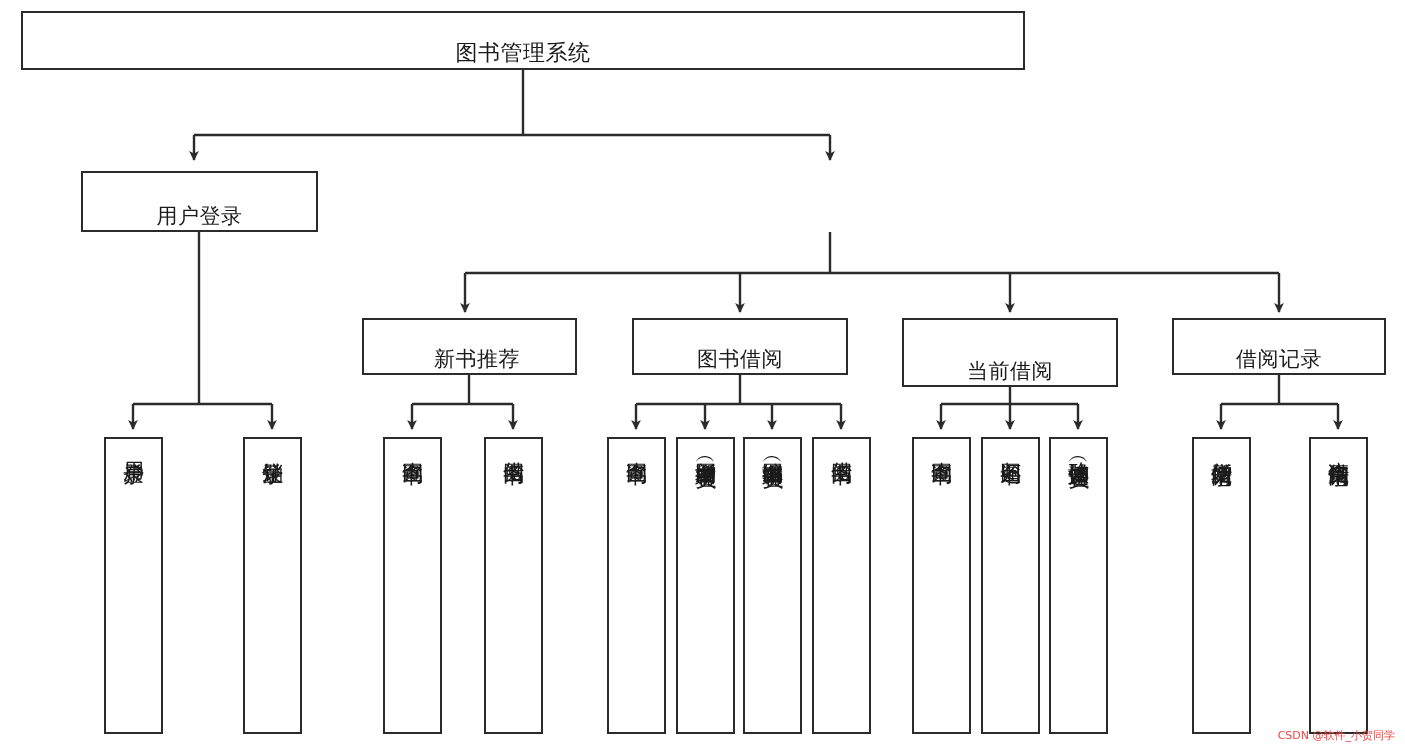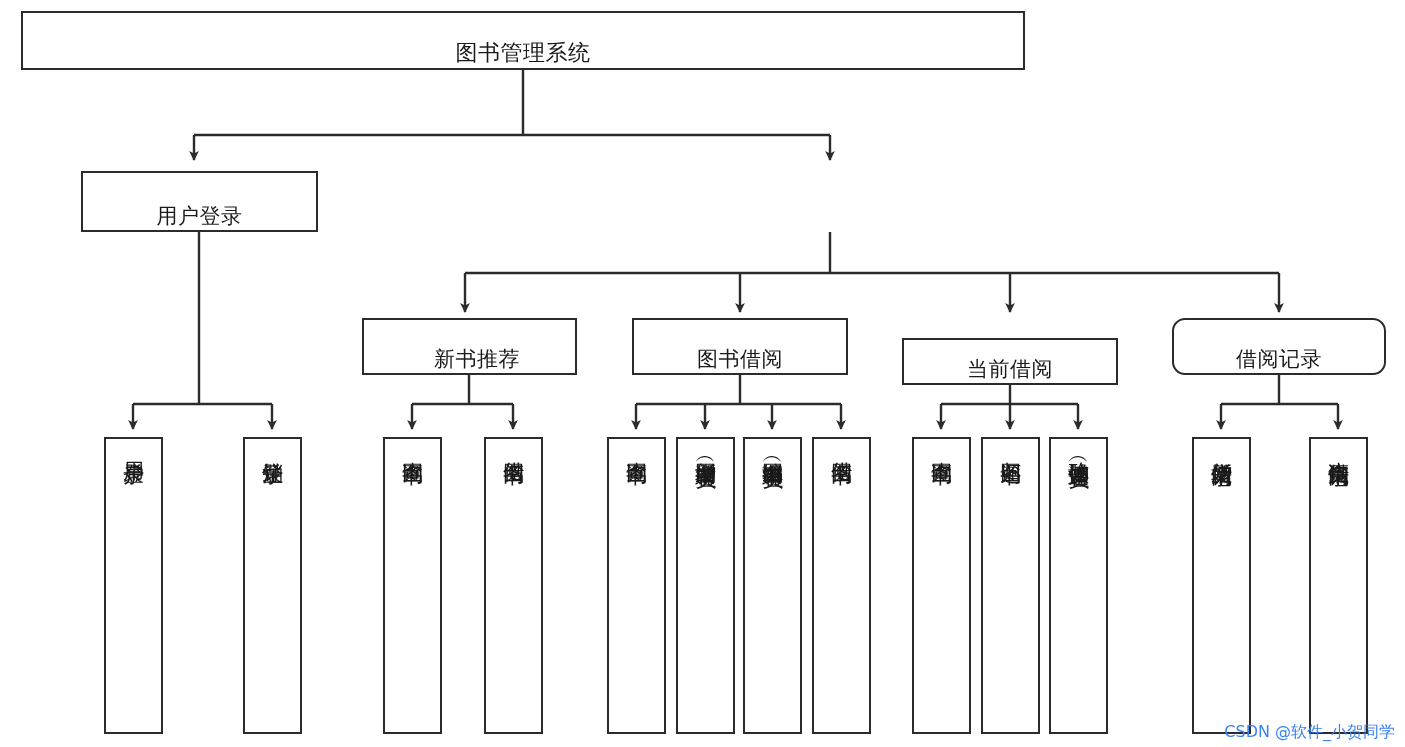--- a/index.html
+++ b/index.html
@@ -53,22 +53,22 @@
     font-size: 21px;
     line-height: 1.06;
     letter-spacing: 1px;
     white-space: nowrap;
     color: #1a1a1a;
   }
   .watermark {
     position: absolute;
     right: 10px;
     bottom: 4px;
-    font-size: 16px;
-    color: #3b82f6;
+    font-size: 11px;
+    color: #ef4444;
     white-space: nowrap;
     user-select: none;
   }
 </style>
 </head>
 <body>
 
 <div id="diagram-root">
 
   <svg id="wires" viewBox="0 0 1405 747" xmlns="http://www.w3.org/2000/svg">
@@ -128,24 +128,24 @@
   <div class="node h" style="left:81px; top:171px; width:237px; height:61px;">
     <span>用户登录</span>
   </div>
 
   <div class="node h" style="left:362px; top:318px; width:215px; height:57px;padding-left:15px;">
     <span>新书推荐</span>
   </div>
   <div class="node h" style="left:632px; top:318px; width:216px; height:57px;">
     <span>图书借阅</span>
   </div>
-  <div class="node h" style="left:902px; top:318px; width:216px; height:47px;margin-top:20px;">
+  <div class="node h" style="left:902px; top:318px; width:216px; height:69px;">
     <span>当前借阅</span>
   </div>
-  <div class="node h" style="left:1172px; top:318px; width:214px; height:57px;border-radius:13px;">
+  <div class="node h" style="left:1172px; top:318px; width:214px; height:57px;">
     <span>借阅记录</span>
   </div>
 
   <div class="node leaf" style="left:104px; top:437px; width:59px; height:297px;">
     <span class="vtext">用户登录</span>
   </div>
   <div class="node leaf" style="left:243px; top:437px; width:59px; height:297px;">
     <span class="vtext">注销登录</span>
   </div>
 

